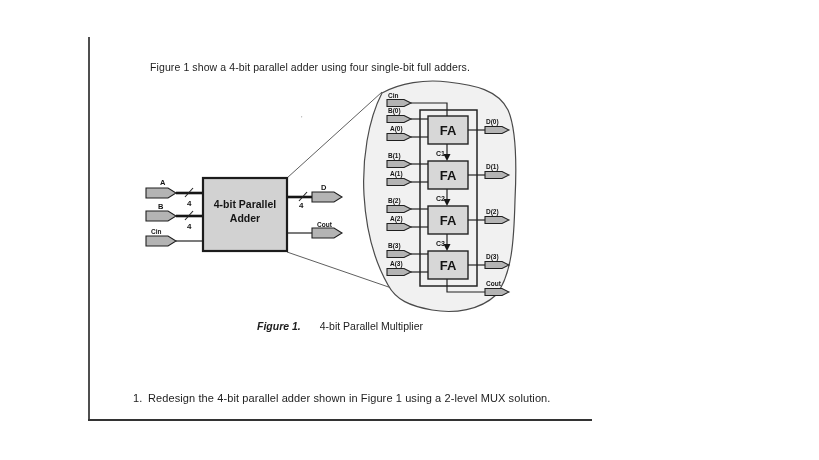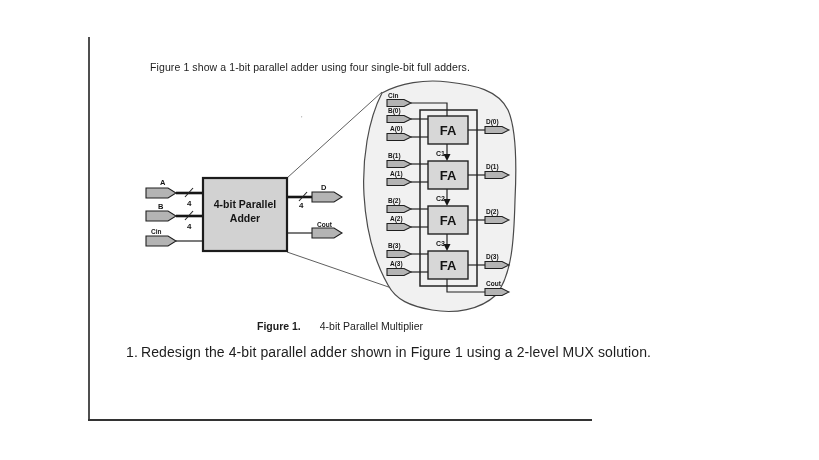--- a/index.html
+++ b/index.html
@@ -21,25 +21,25 @@
   }
   .intro {
     position: absolute; left: 150px; top: 50px;
     font-size: 10.5px; letter-spacing: 0.1px;
   }
   .figure-svg { position: absolute; left: 140px; top: 75px; }
   .caption {
     position: absolute; left: 150px; top: 320px; width: 380px;
     text-align: center; font-size: 10.5px;
   }
-  .caption .cap-label { font-weight: bold; }
+  .caption .cap-label { font-weight: bold; font-style: italic; }
   .caption .cap-rest { margin-left: 19px; }
   .list-item {
-    position: absolute; left: 126px;
-    font-size: 14px; letter-spacing: 0.1px;
+    position: absolute; left: 133px;
+    font-size: 11px; letter-spacing: 0.1px; margin-top: 48px;
   }
   .list-item .num { display: inline-block; width: 15px; }
   .li-1 { top: 344px; }
   .li-2 { top: 369px; }
 
   
   .blob { fill: #f1f1f1; stroke: #4a4a4a; stroke-width: 1.2; }
   .mag-line { stroke: #5f5f5f; stroke-width: 1; fill: none; }
   .inner-rect { fill: none; stroke: #232323; stroke-width: 1.5; }
   .fa-box { fill: #d7d7d7; stroke: #232323; stroke-width: 1.4; }
@@ -58,21 +58,21 @@
   .t-stray { font: 8px "Liberation Sans", sans-serif; fill: #9a9a9a; }
 </style>
 </head>
 <body>
 
 <div class="screen">
 
   <div class="border-left"></div>
   <div class="border-bottom"></div>
 
-  <p class="intro">Figure 1 show a 1-bit parallel adder using four single-bit full adders.</p>
+  <p class="intro">Figure 1 show a 4-bit parallel adder using four single-bit full adders.</p>
 
   <svg class="figure-svg" width="395" height="245" viewBox="140 75 395 245" xmlns="http://www.w3.org/2000/svg">
     <defs>
       <g id="pinR">
           <polygon points="0,-3.5 17,-3.5 24,0 17,3.5 0,3.5"></polygon>
         </g>
       <g id="pinL">
           <polygon points="0,-5 22,-5 30,0 22,5 0,5"></polygon>
         </g>
       <g id="arrowDown">

